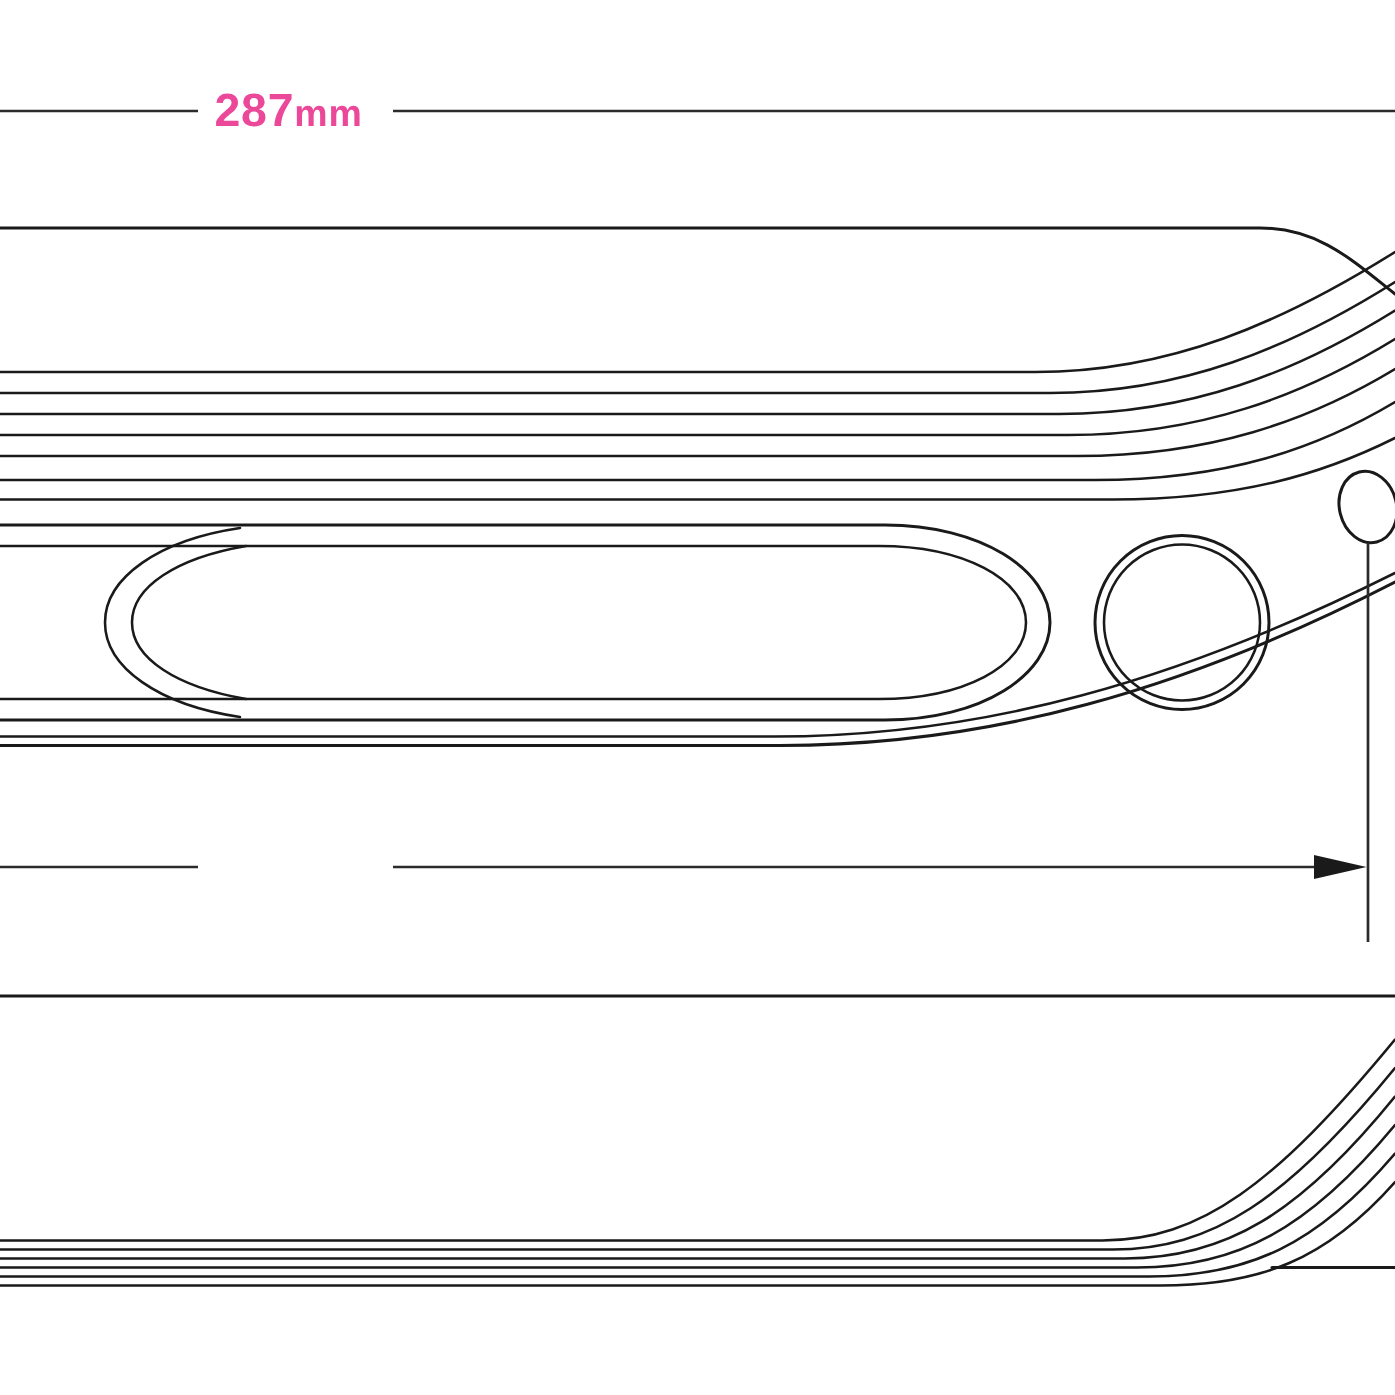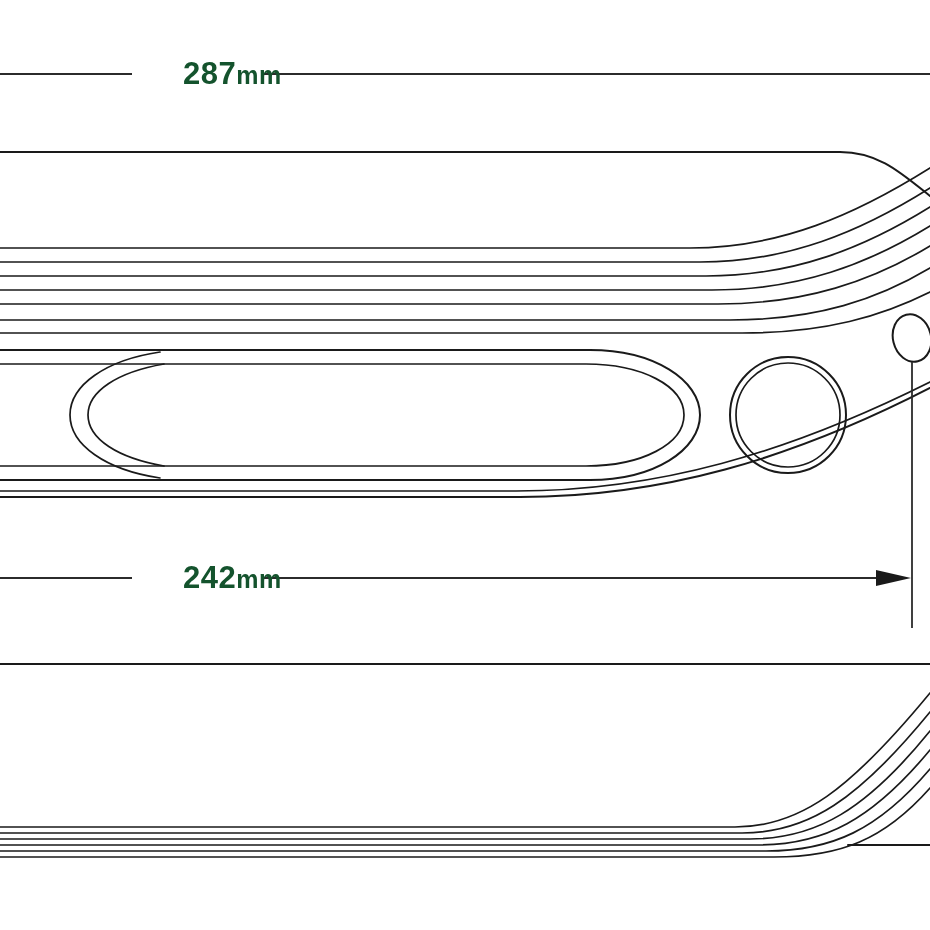--- a/index.html
+++ b/index.html
@@ -53,24 +53,23 @@
     stroke-width: 1.8;
     stroke-linecap: butt;
   }
   .arrow-head {
     fill: #1a1a1a;
     stroke: none;
   }
   .dim-label-wrap {
     position: absolute;
     font-family: "Liberation Sans", sans-serif;
-    color: #14532d;
+    color: #ec4899;
     white-space: nowrap;
     user-select: none;
-    margin-left: 40px;
   }
   #dim-287-label {
     left: 143px;
     top: 56px;
     font-size: 31px;
     font-weight: 600;
     letter-spacing: 0.5px;
   }
   #dim-242-label {
     left: 143px;
@@ -142,17 +141,14 @@
 
       <path class="outline" d="M 848 845 L 930 845"></path>
     </g>
 
   </svg>
 
   <div class="dim-label-wrap" id="dim-287-label">
     <span>287</span><span style="font-size:25px;">mm</span>
   </div>
 
-  <div class="dim-label-wrap" id="dim-242-label">
-    <span>242</span><span style="font-size:25px;">mm</span>
-  </div>
 
 </div>
 
 </body></html>

